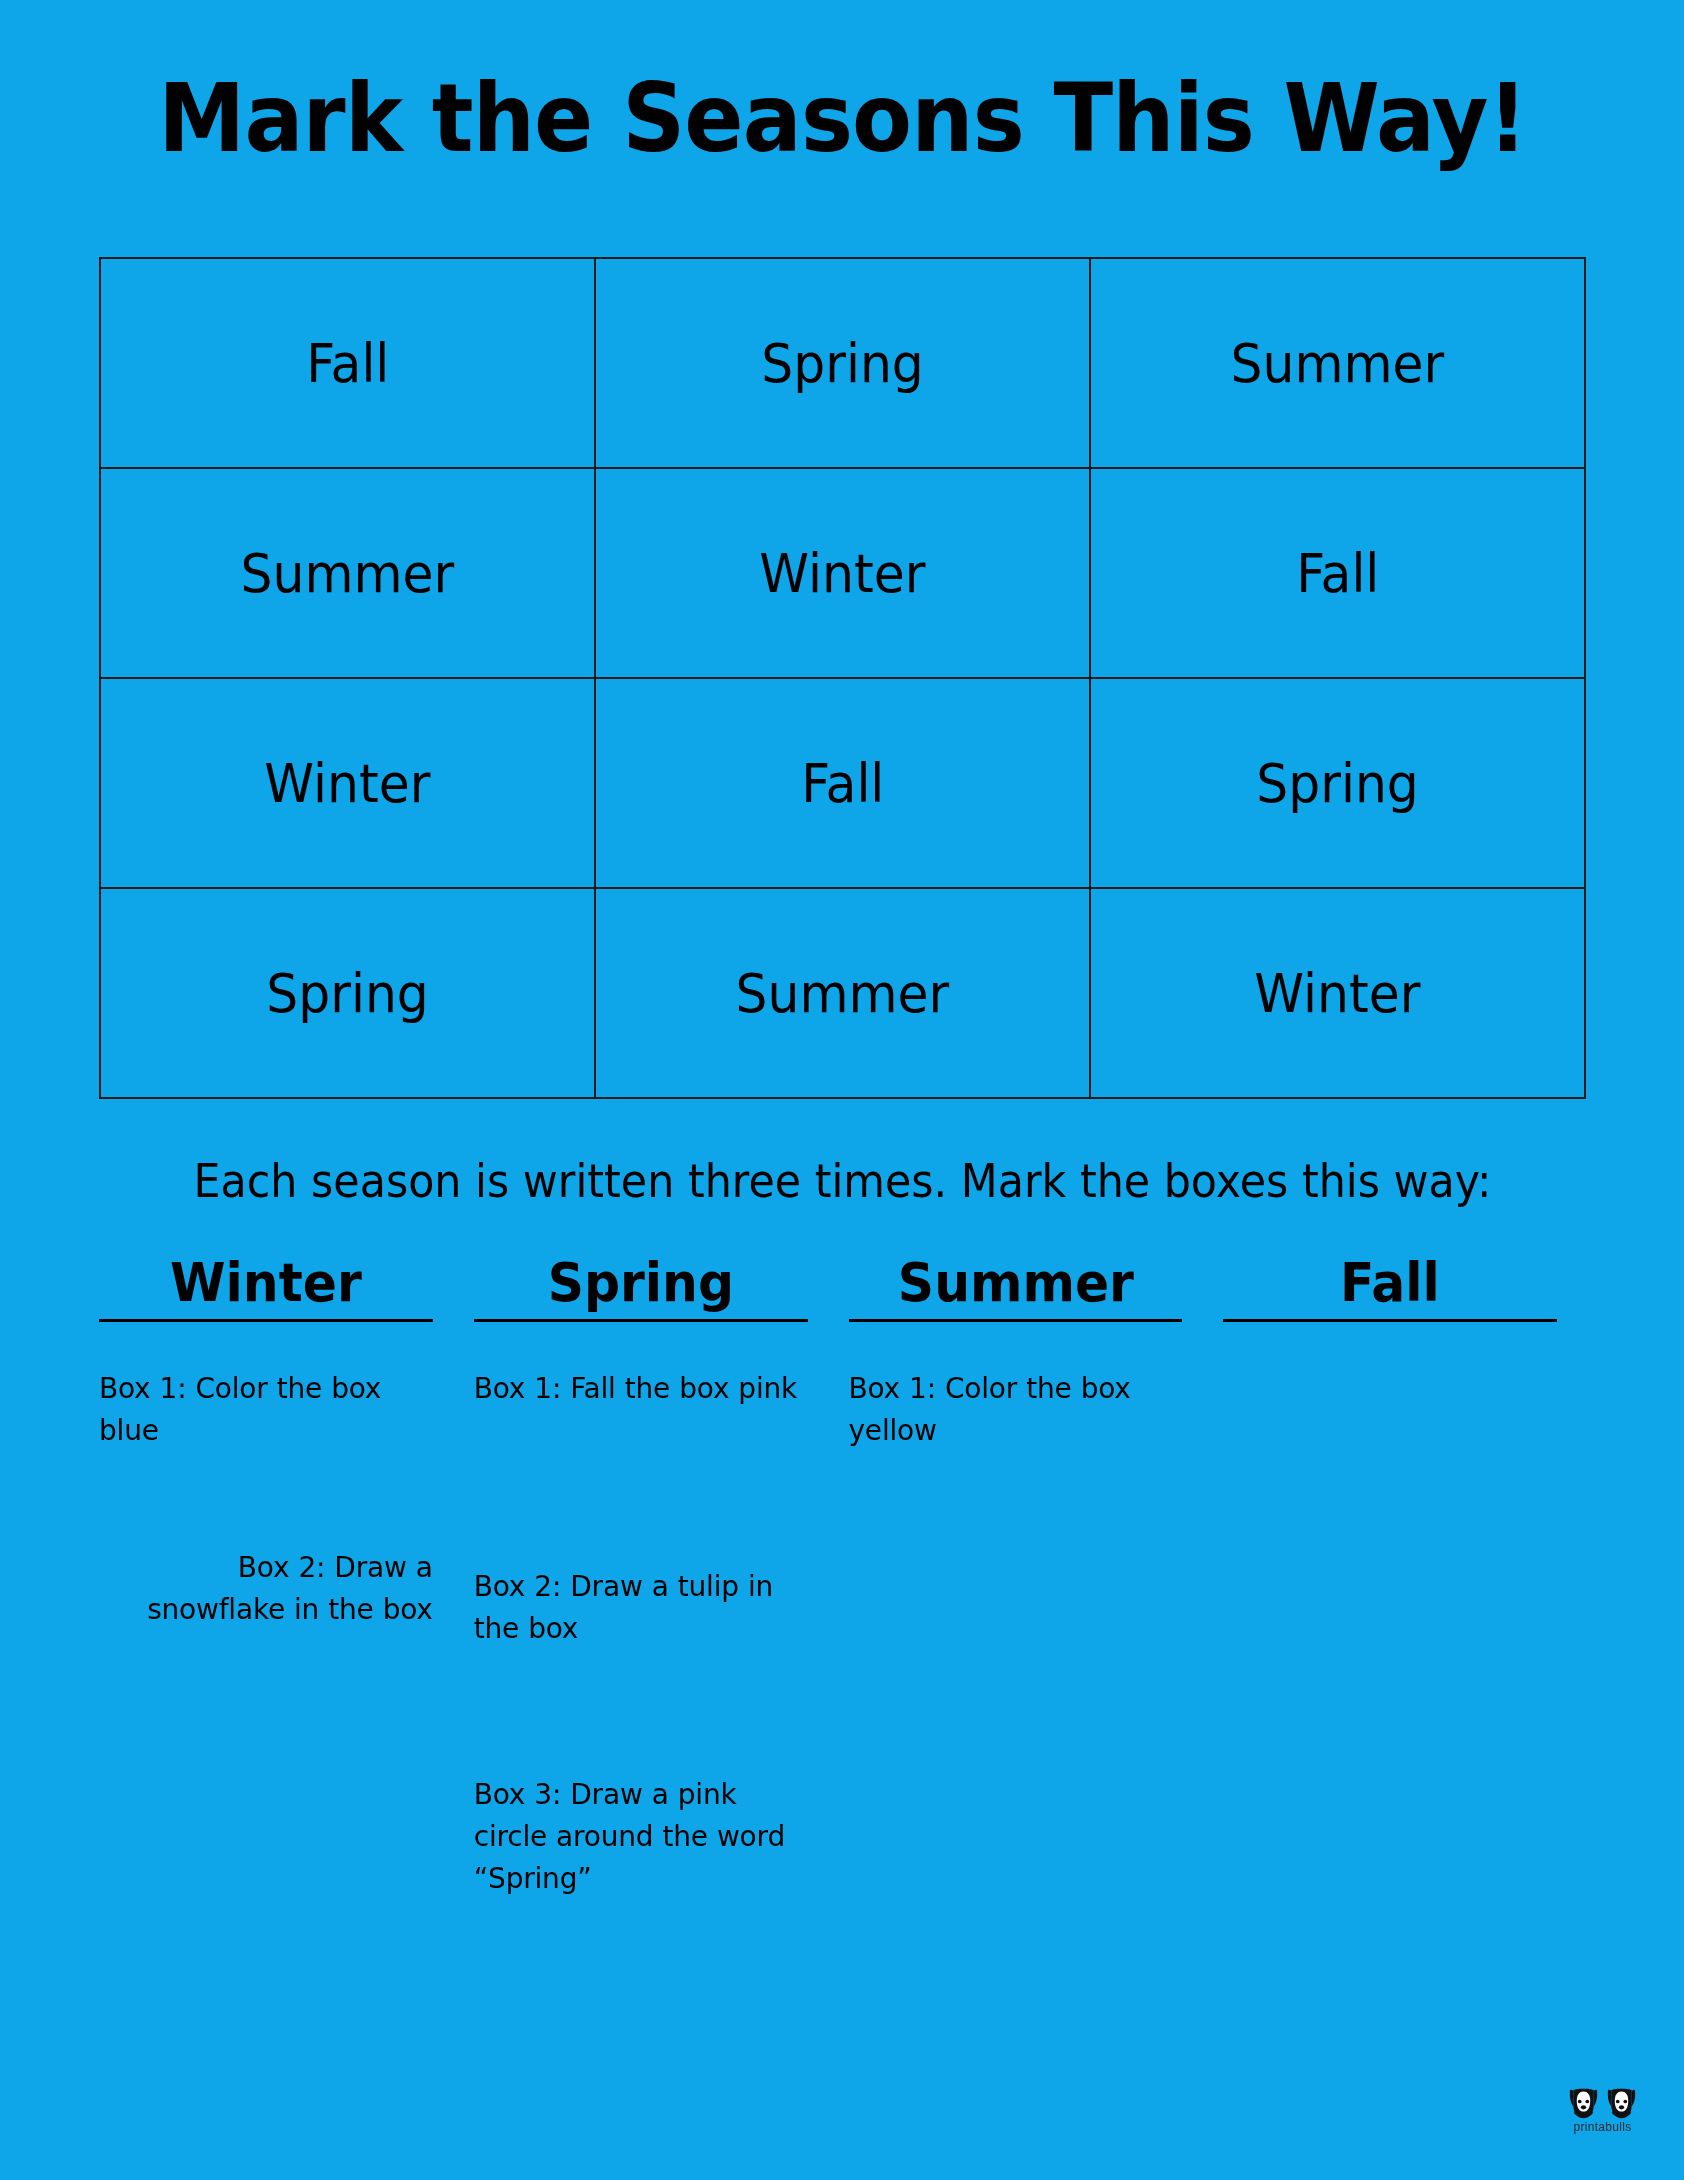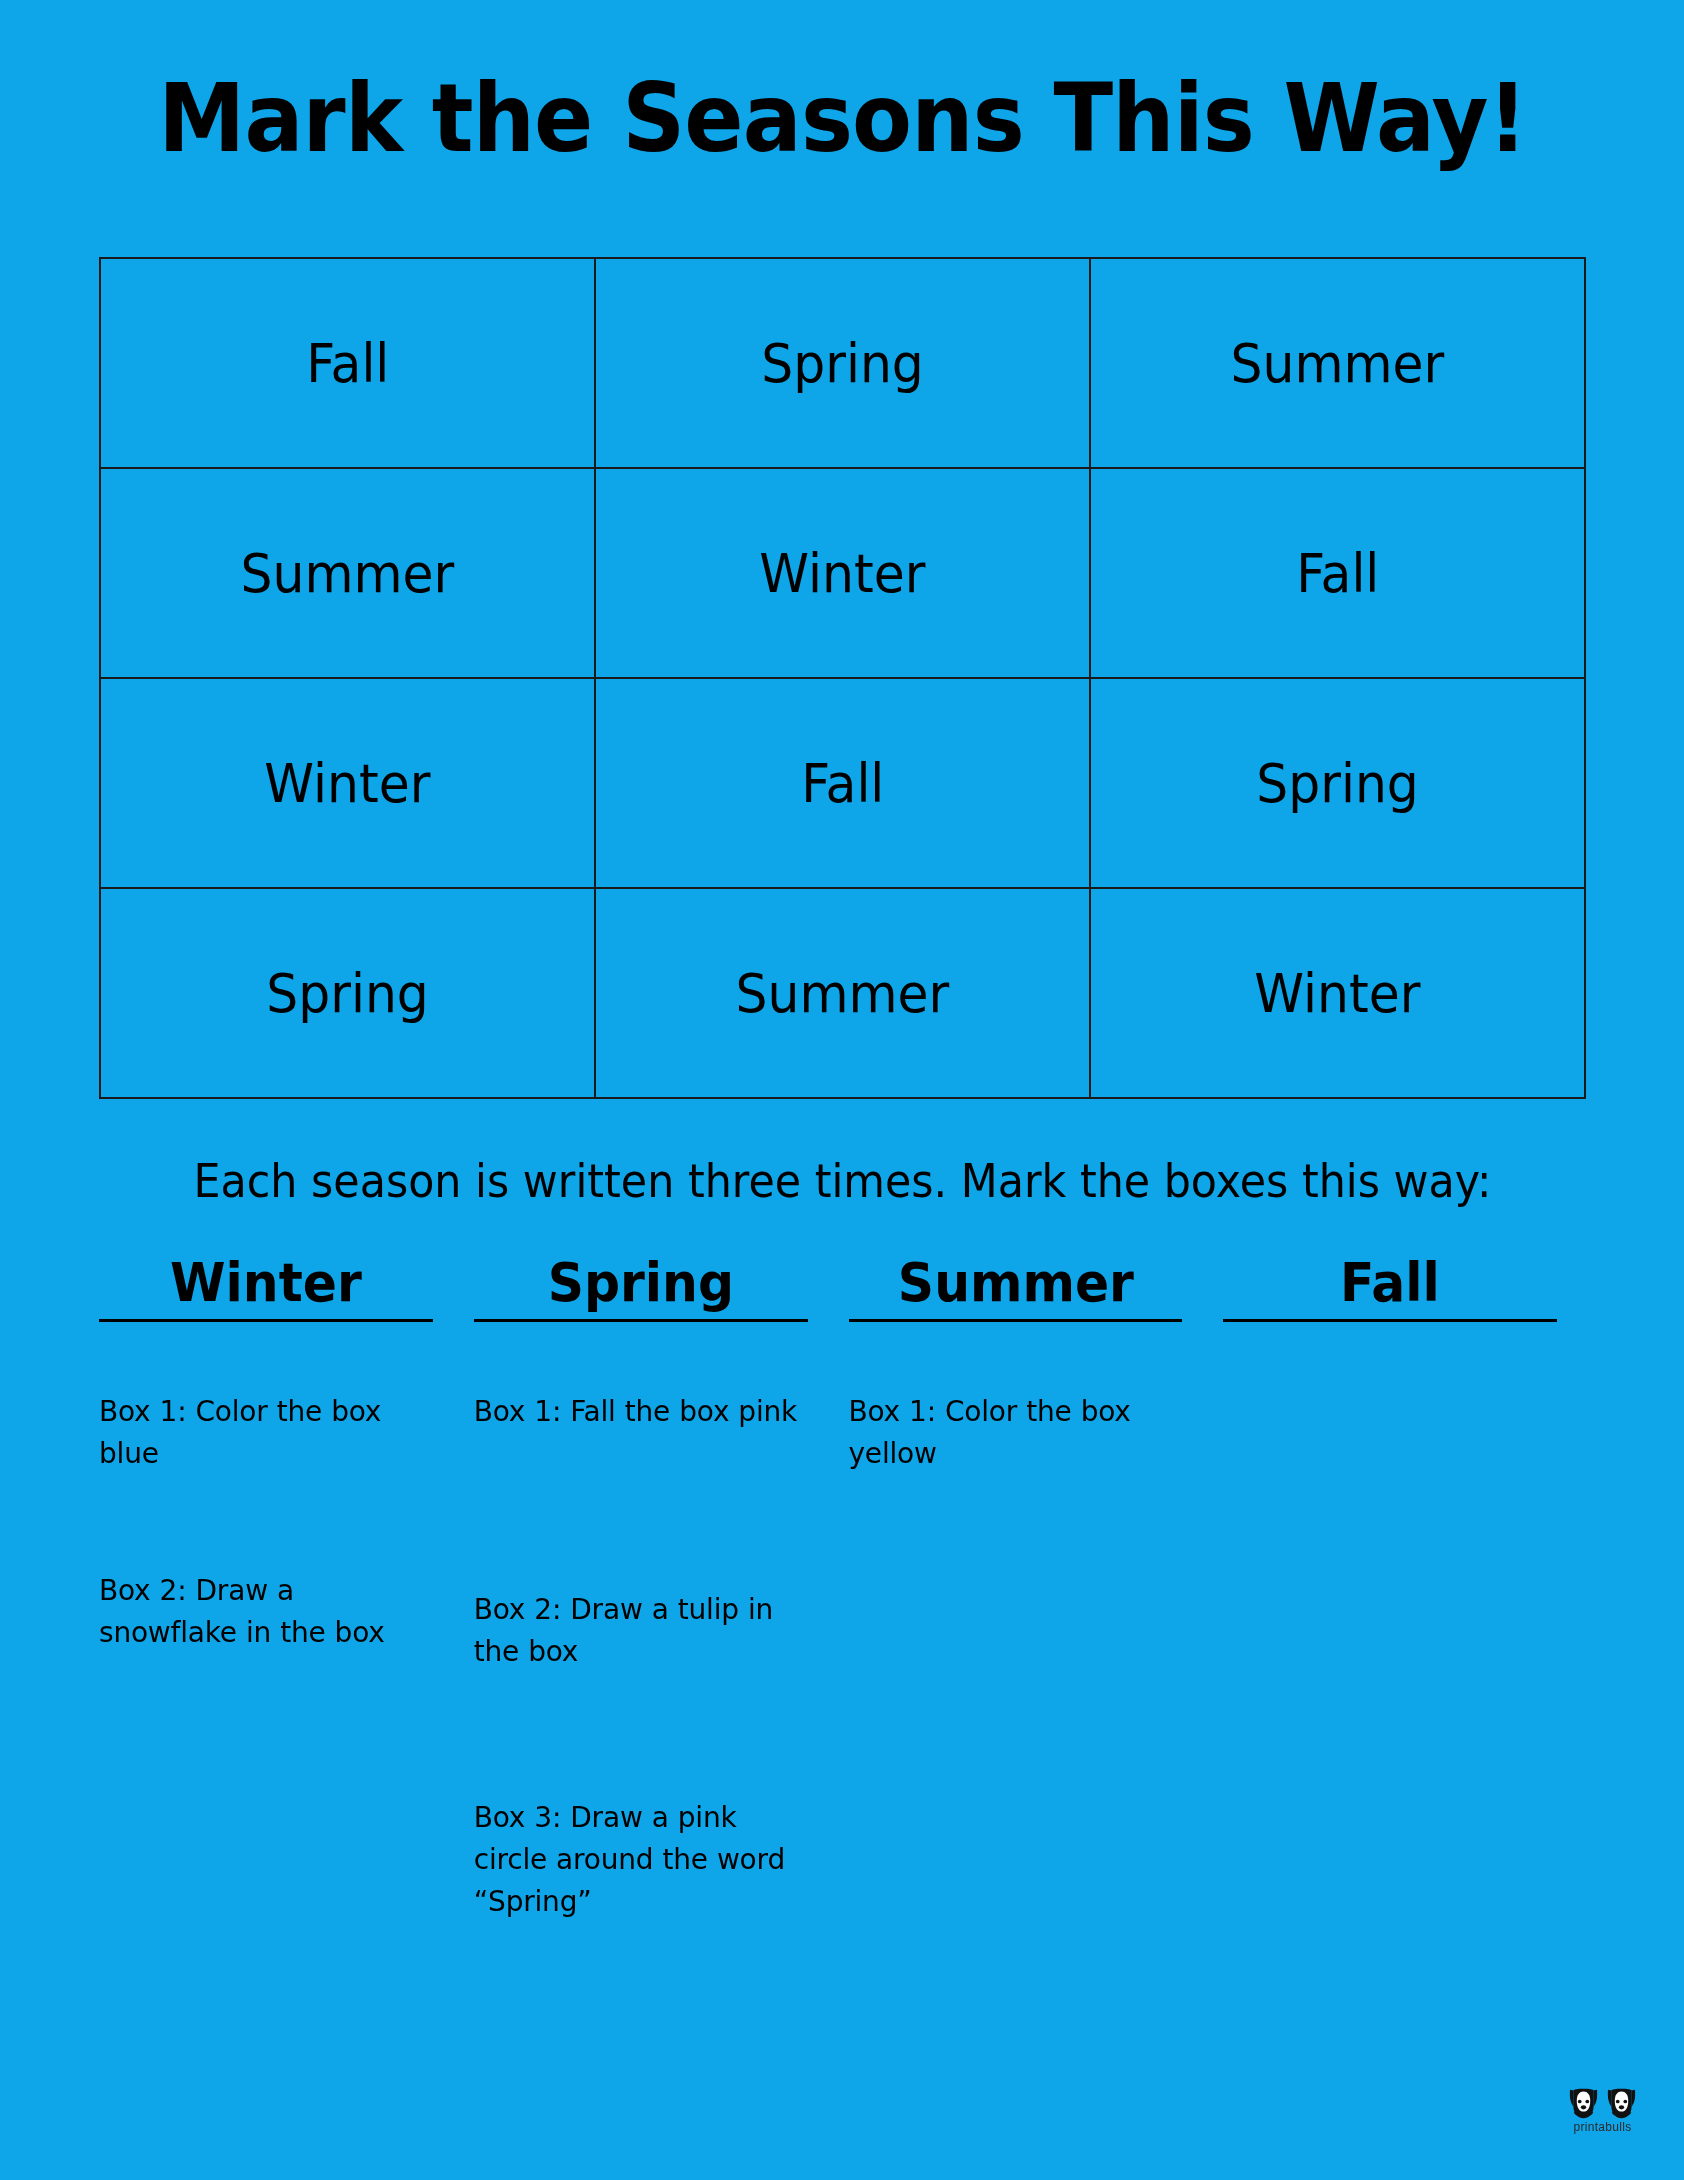--- a/index.html
+++ b/index.html
@@ -104,38 +104,38 @@
     color: #000000;
     padding-bottom: 10.2px;
     transform: scaleX(0.95);
   }
   .season-col-rule {
     border-bottom: 3.4px solid #000000;
     width: 100%;
     margin-bottom: 0;
   }
   .season-col-body {
-    padding-top: 69px;
+    padding-top: 46px;
   }
   .box-instruction {
     font-family: "DejaVu Sans", sans-serif;
     font-size: 28px;
     line-height: 1.50;
     color: #000000;
     letter-spacing: -0.2px;
     word-spacing: 0.4px;
   }
   
   .slot-1 { min-height: 179px; }
   .slot-2 { min-height: 193px; }
   .slot-3 { min-height: 153px; }
 
   .slot-1.pad-top-a { padding-top: 0px; }
   .slot-2.pad-top-b { padding-top: 19px; }
-  .slot-2.pad-top-c { padding-top: 0px; }
+  .slot-2.pad-top-c { padding-top: 0px; text-align: right; }
   .slot-3.pad-top-d { padding-top: 15.3px; }
   .slot-3.pad-top-e { padding-top: 0px; }
 
   
   .footer-logo {
     position: absolute;
     left: 1547px;
     top: 2085px;
     width: 111px;
     text-align: center;

